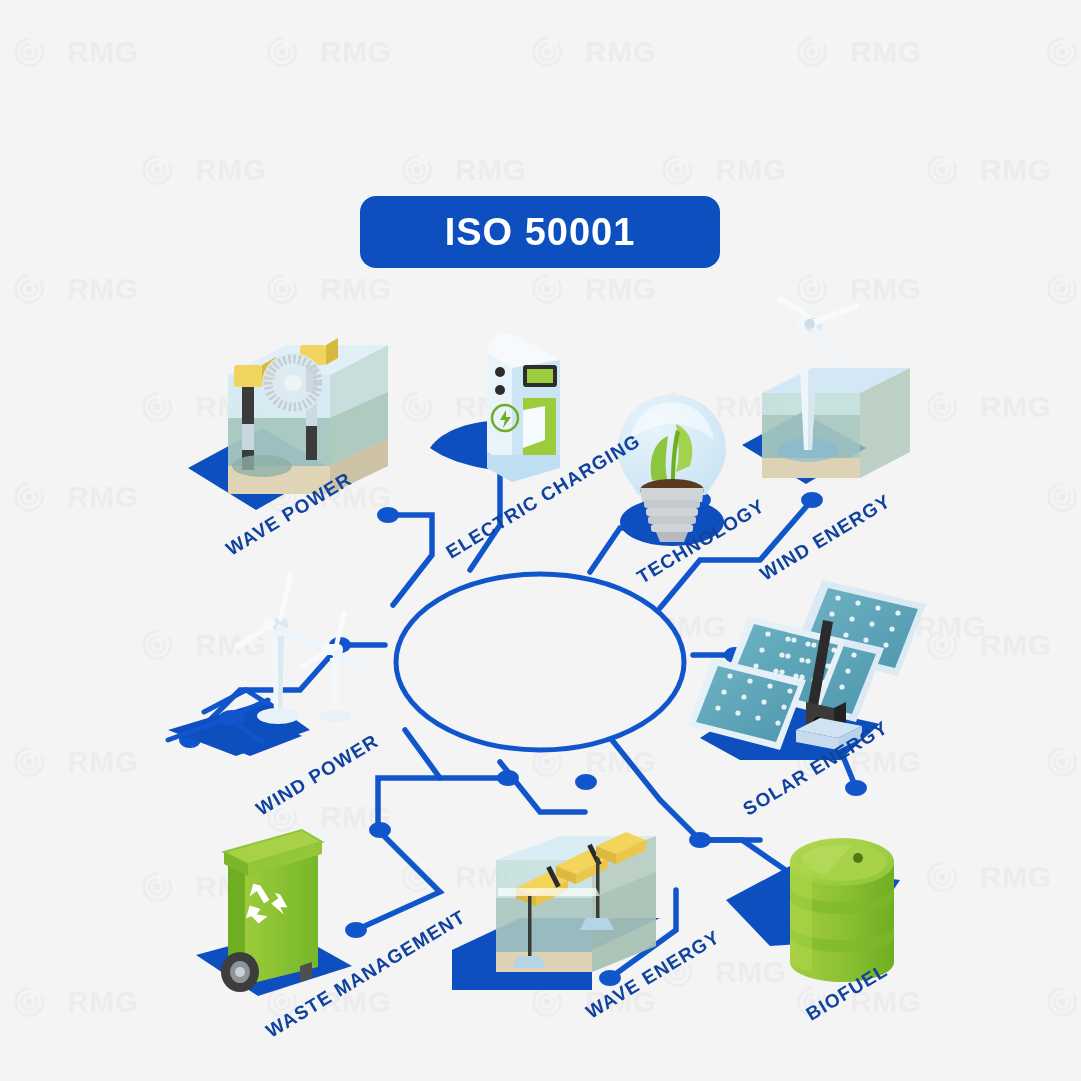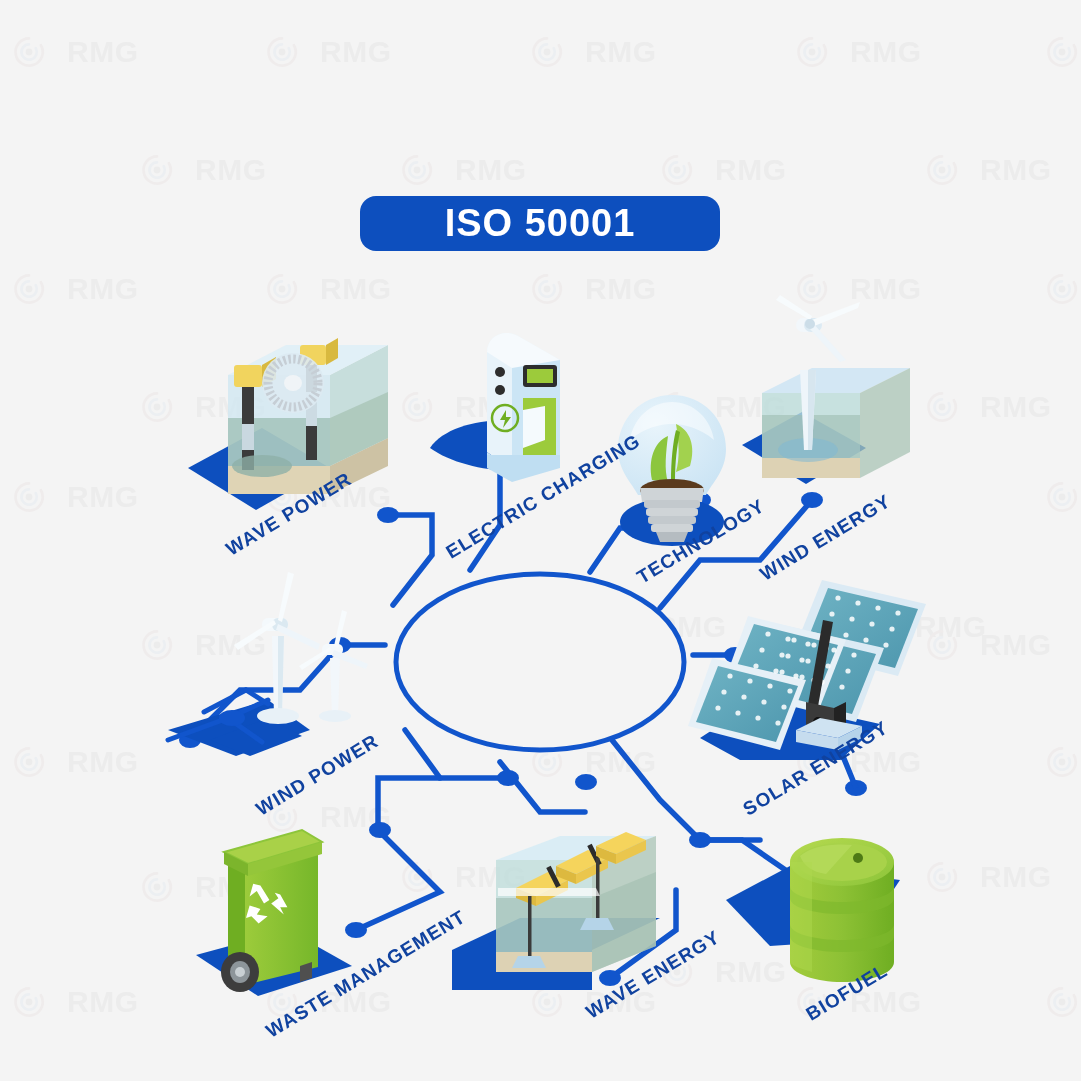--- a/index.html
+++ b/index.html
@@ -15,21 +15,21 @@
   .wm{position:absolute;display:flex;align-items:flex-end;gap:21px;opacity:1;}
   .wm .wm-logo{width:34px;height:34px;position:relative;}
   .wm .wm-txt{font-size:30px;font-weight:700;color:#ececec;letter-spacing:.5px;font-family:"Liberation Sans",sans-serif;}
   .title{
     position:absolute;left:0;right:0;top:82px;text-align:center;
     font-size:40px;font-weight:700;color:#e8174b;direction:rtl;
     font-family:"DejaVu Sans","Liberation Sans",sans-serif;
     letter-spacing:0px;
   }
   .badge{
-    position:absolute;left:360px;top:196px;width:360px;height:55px;
+    position:absolute;left:360px;top:196px;width:360px;height:72px;
     background:#0d4fbe;border-radius:16px;
     display:flex;align-items:center;justify-content:center;
     color:#ffffff;font-size:38px;font-weight:700;letter-spacing:1px;
   }
   .label{
     position:absolute;
     font-size:19px;font-weight:700;color:#10429f;
     letter-spacing:1.1px;white-space:nowrap;
     transform-origin:left center;
     font-family:"Liberation Sans",sans-serif;

